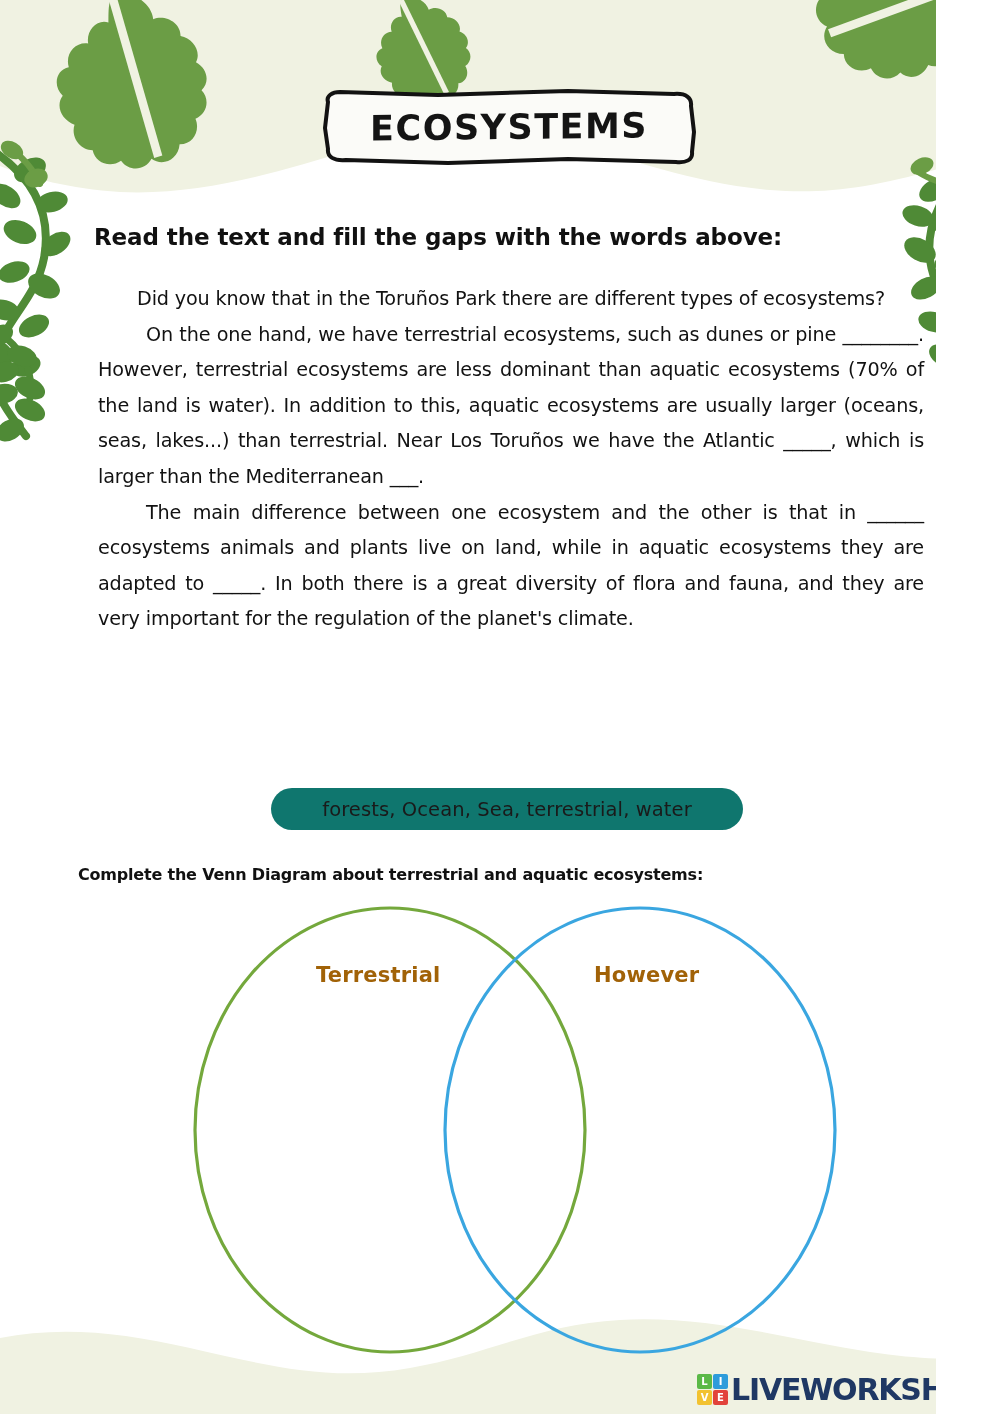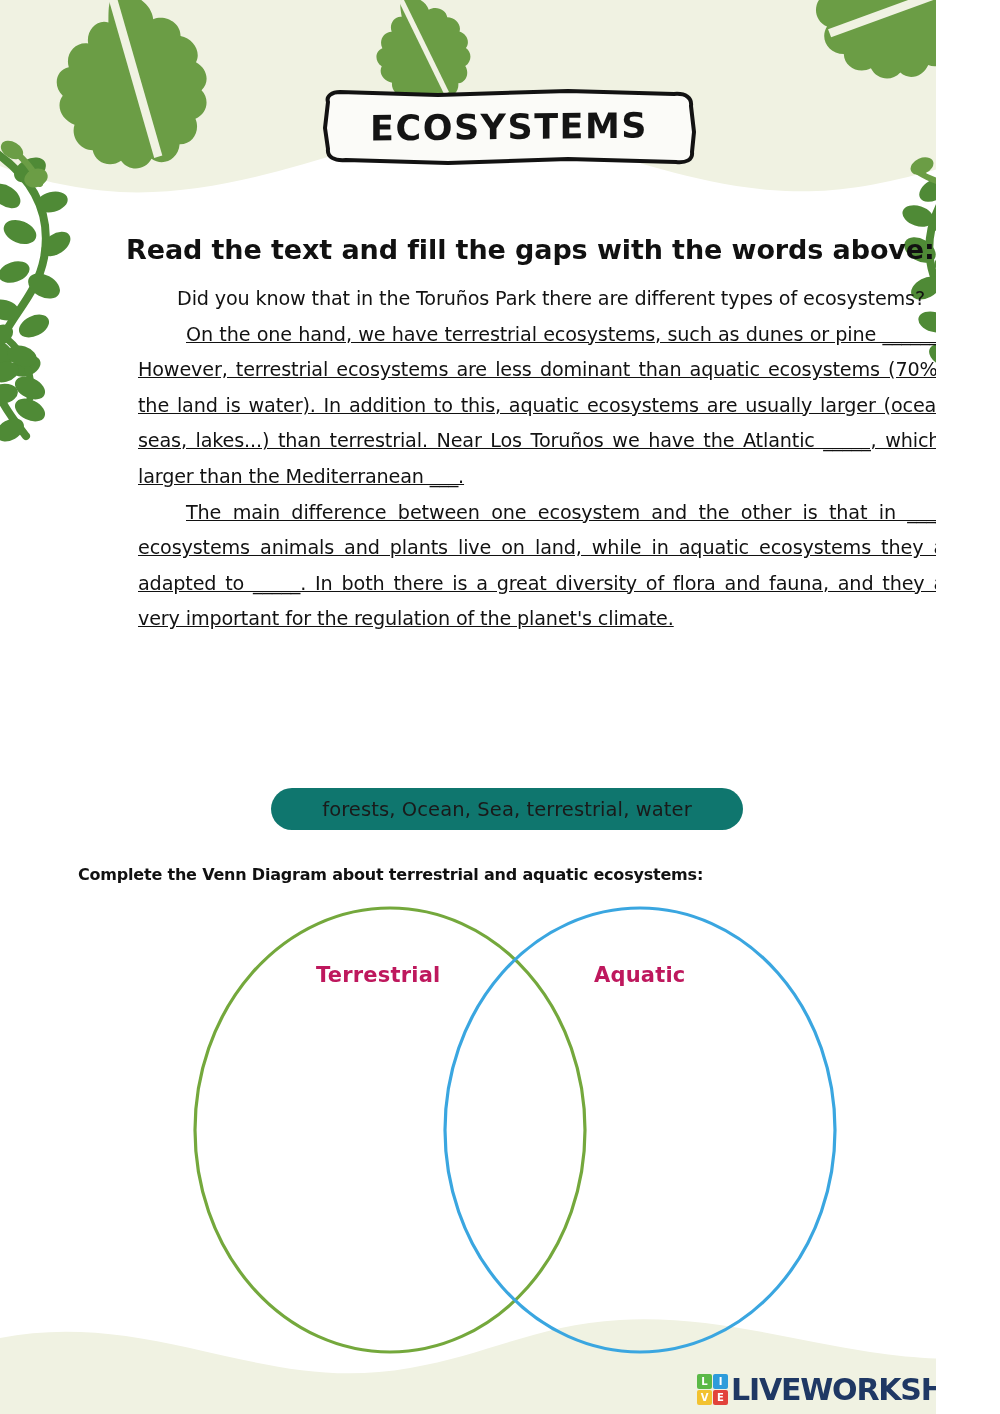--- a/index.html
+++ b/index.html
@@ -74,54 +74,51 @@
   }
 
   .instruction {
     position: absolute;
     font-family: "DejaVu Sans", sans-serif;
     font-weight: bold;
     color: #111111;
   }
   .instruction-1 {
     left: 94px;
-    top: 234px;
-    font-size: 27px;
+    top: 224px;
+    font-size: 23px;
     letter-spacing: -0.1px;
-    margin-left: 32px;
   }
   .instruction-2 {
     left: 78px;
     top: 865px;
     font-size: 16px;
     letter-spacing: -0.2px;
   }
 
   .reading {
     position: absolute;
     left: 98px;
     top: 281px;
     width: 826px;
     font-family: "DejaVu Sans", sans-serif;
     font-size: 19.2px;
     line-height: 35.6px;
     color: #121212;
     text-align: justify;
     letter-spacing: -0.15px;
-    margin-left: 40px;
   }
   .reading p {
     margin: 0;
   }
   .reading p.centered-first {
     text-align: center;
   }
   .reading p.para {
     text-indent: 48px;
-    text-decoration: underline;
   }
 
   
   .wordbank {
     position: absolute;
     left: 271px;
     top: 788px;
     width: 472px;
     height: 42px;
     background: #0f766e;
@@ -143,21 +140,21 @@
     top: 900px;
     width: 800px;
     height: 460px;
     z-index: 5;
   }
   .venn-label {
     position: absolute;
     font-family: "DejaVu Sans", sans-serif;
     font-weight: bold;
     font-size: 21px;
-    color: #be185d;
+    color: #a16207;
     letter-spacing: 0.2px;
   }
   .venn-label-terrestrial {
     left: 196px;
     top: 63px;
   }
   .venn-label-aquatic {
     left: 474px;
     top: 63px;
   }
@@ -338,21 +335,21 @@
 
     <div class="instruction instruction-2">Complete the Venn Diagram about terrestrial and aquatic ecosystems:</div>
   </div>
 
   <div class="venn">
     <svg width="800" height="460" viewBox="0 0 800 460">
       <ellipse cx="270" cy="230" rx="195" ry="222" fill="none" stroke="#74A83C" stroke-width="3.2"></ellipse>
       <ellipse cx="520" cy="230" rx="195" ry="222" fill="none" stroke="#3AA6E0" stroke-width="3.2"></ellipse>
     </svg>
     <div class="venn-label venn-label-terrestrial">Terrestrial</div>
-    <div class="venn-label venn-label-aquatic">Aquatic</div>
+    <div class="venn-label venn-label-aquatic">However</div>
   </div>
 
   <div class="footer-logo">
     <div class="logo-mark">
       <div class="logo-cell c-l">L</div>
       <div class="logo-cell c-i">I</div>
       <div class="logo-cell c-v">V</div>
       <div class="logo-cell c-e">E</div>
     </div>
     <div class="logo-word">LIVEWORKSHEETS</div>

